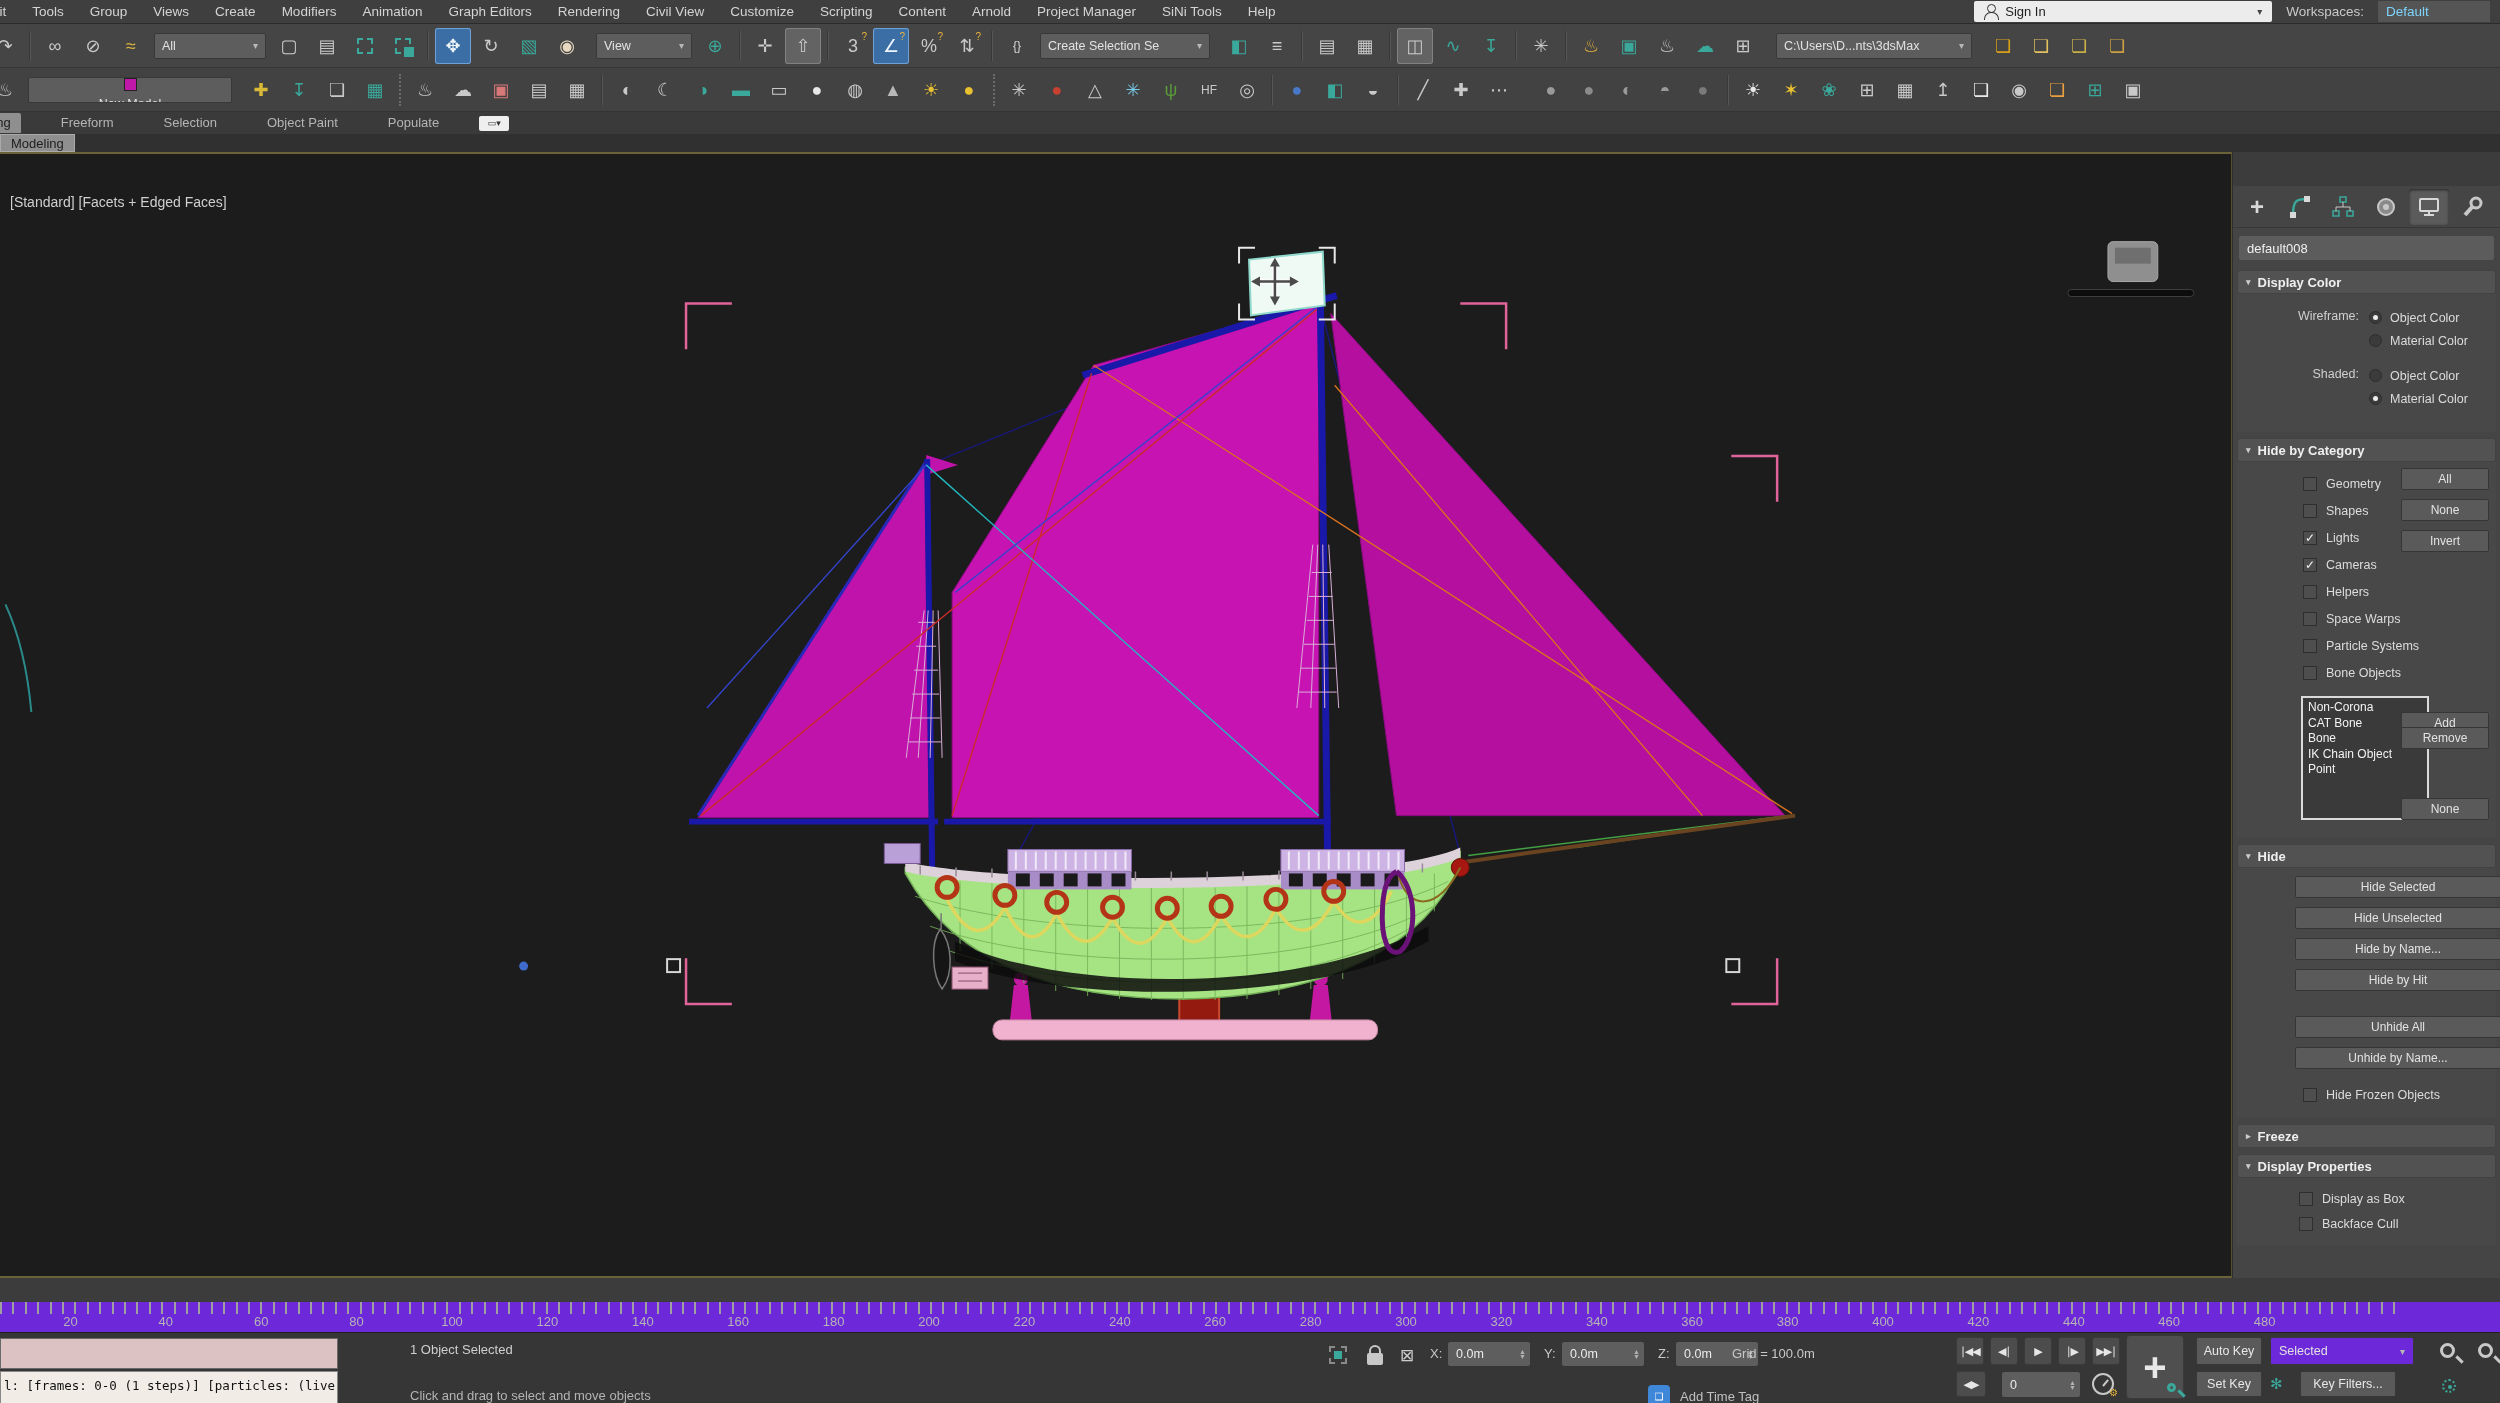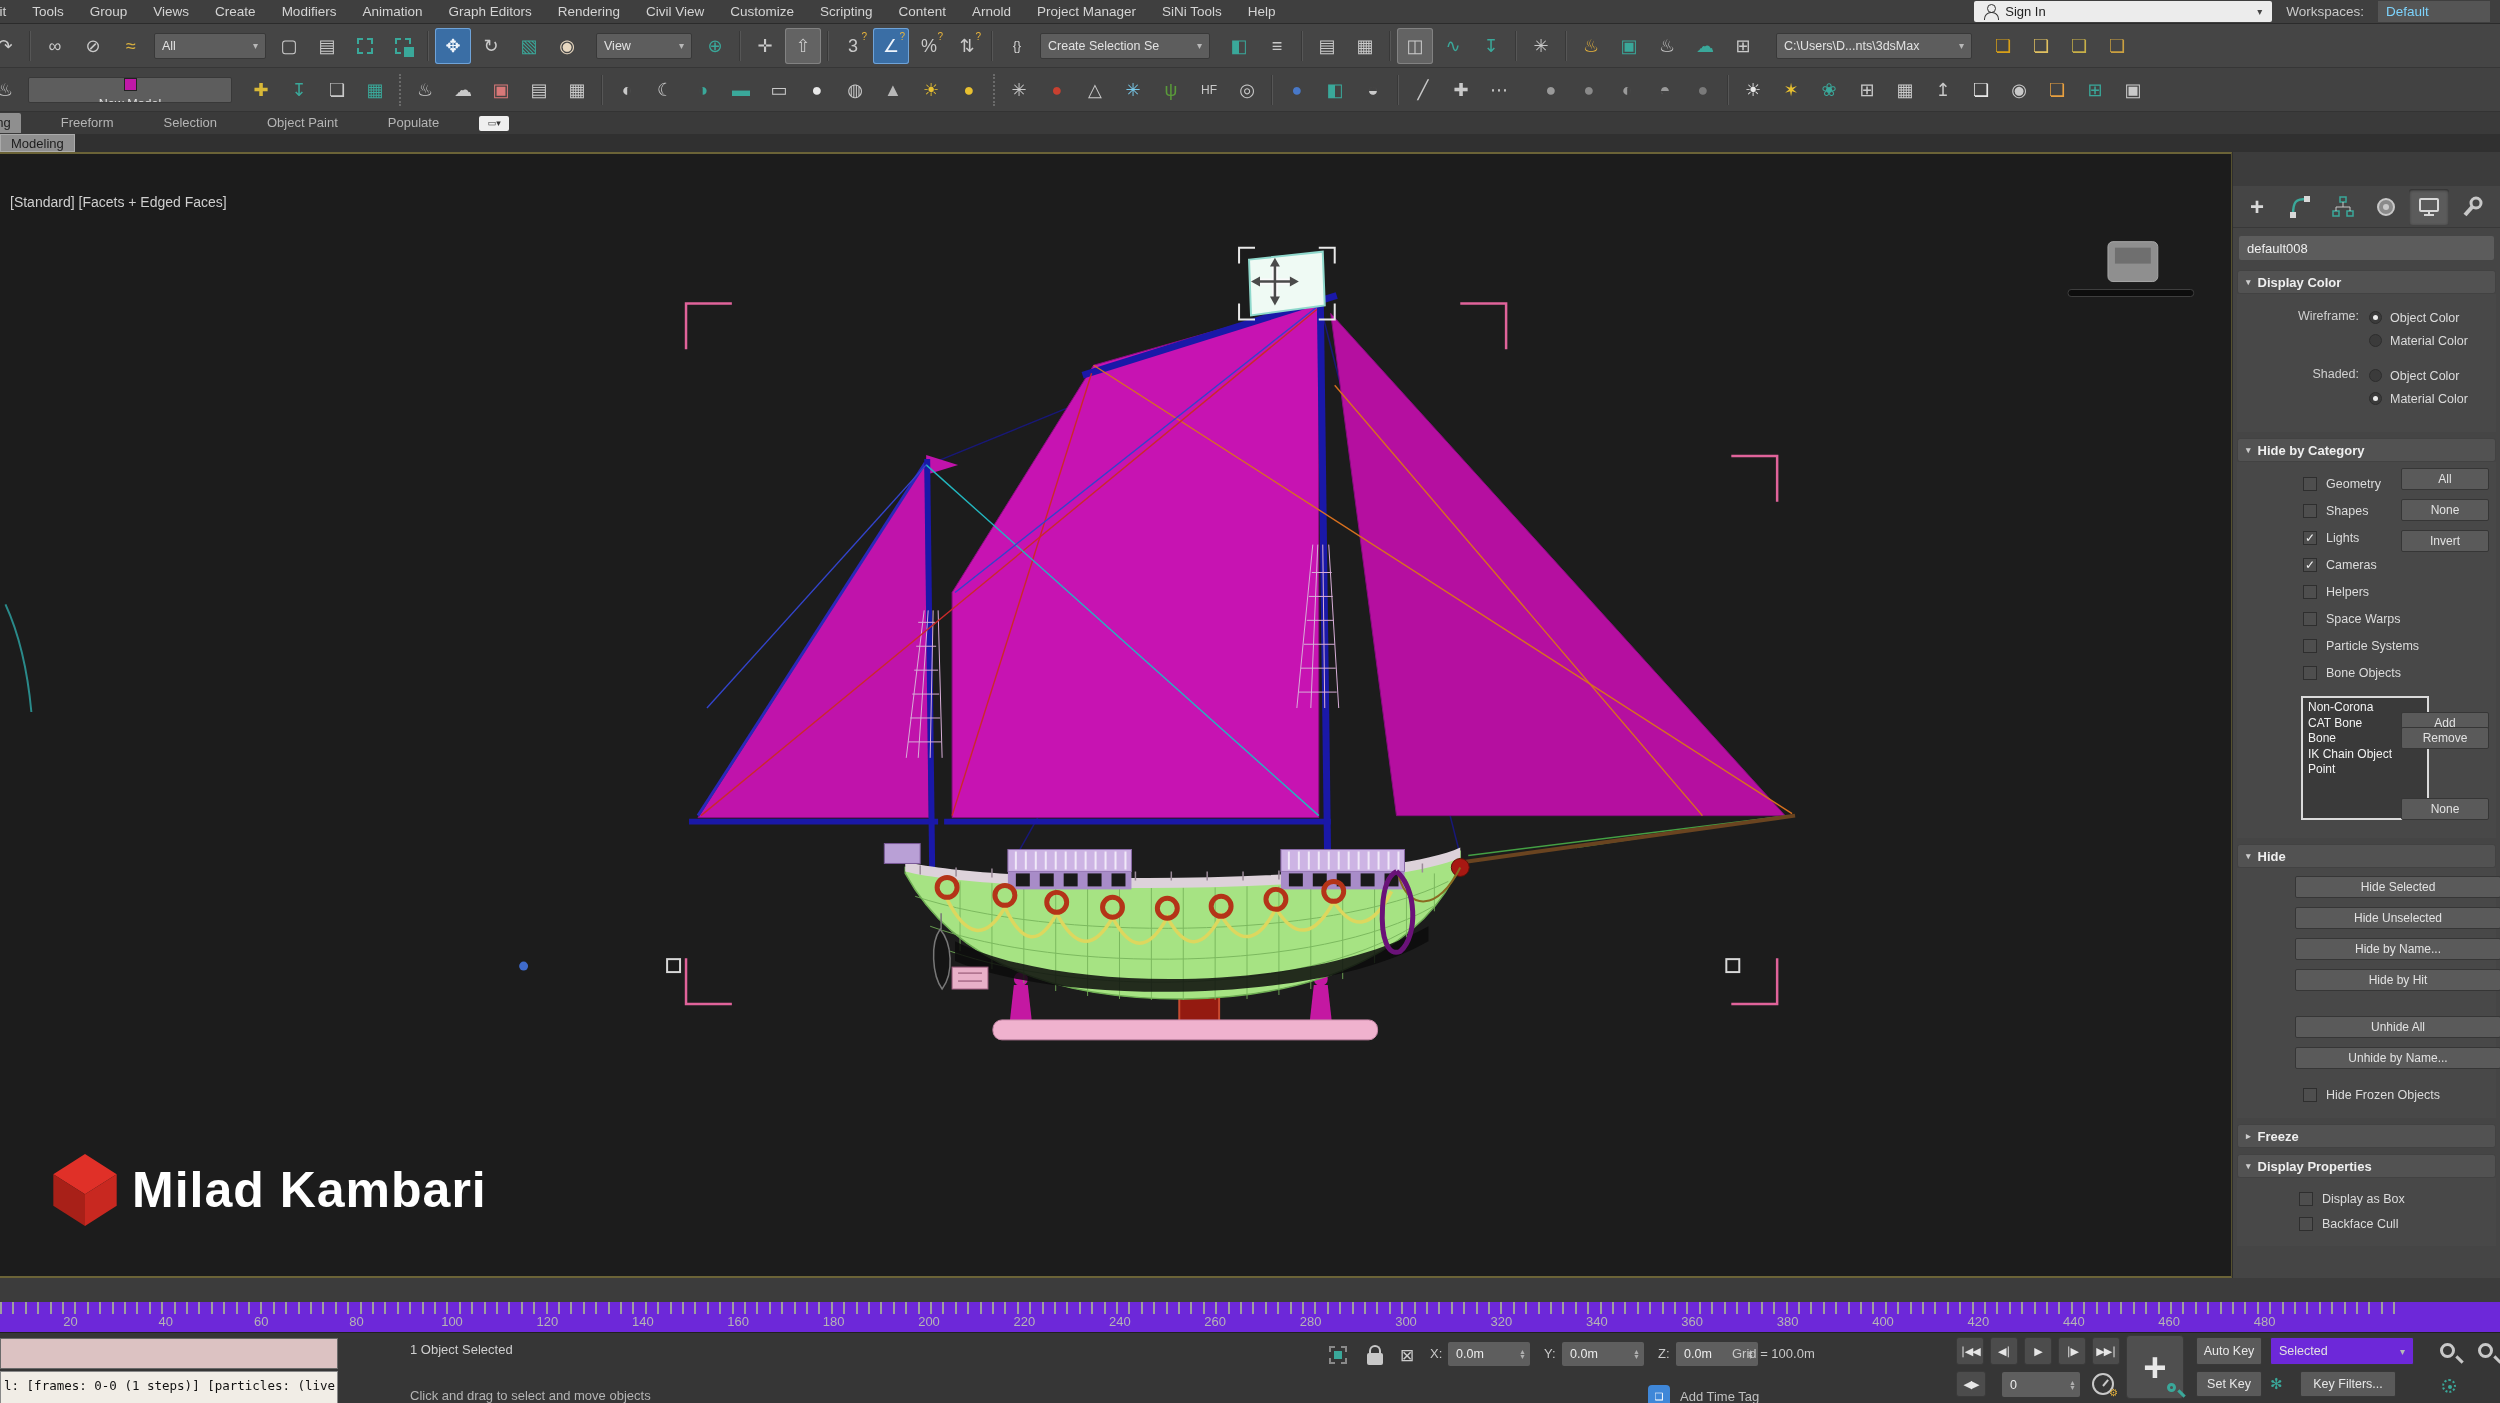--- a/index.html
+++ b/index.html
@@ -670,28 +670,20 @@
       <path d="M1462,150 H1508 V196"></path>
       <path d="M1734,303 H1780 V349"></path>
       <path d="M1734,853 H1780 V807"></path>
       <path d="M685,807 V853 H731"></path>
     </g>
     <rect x="666" y="808" width="13" height="13" fill="none" stroke="#d8d8d8" stroke-width="2"></rect>
     <rect x="1729" y="808" width="13" height="13" fill="none" stroke="#d8d8d8" stroke-width="2"></rect>
     <circle cx="522" cy="815" r="4.5" fill="#3f6bcc"></circle>
   </svg>
 
-  <div id="watermark">
-    <svg width="66" height="72" viewBox="0 0 44 50">
-      <polygon points="0,14 22,0 44,14 22,28" fill="#e03028"></polygon>
-      <polygon points="0,14 22,28 22,50 0,36" fill="#a82018"></polygon>
-      <polygon points="44,14 22,28 22,50 44,36" fill="#c82820"></polygon>
-    </svg>
-    <span class="wm-text">Milad Kambari</span>
-  </div>
 </div>
 
 <div id="panel">
   <div class="p-spacer"></div>
   <div class="p-tabs">
     <div class="ptab">
           <span class="plus">+</span>
         </div>
     <div class="ptab">
       <svg width="24" height="24">

